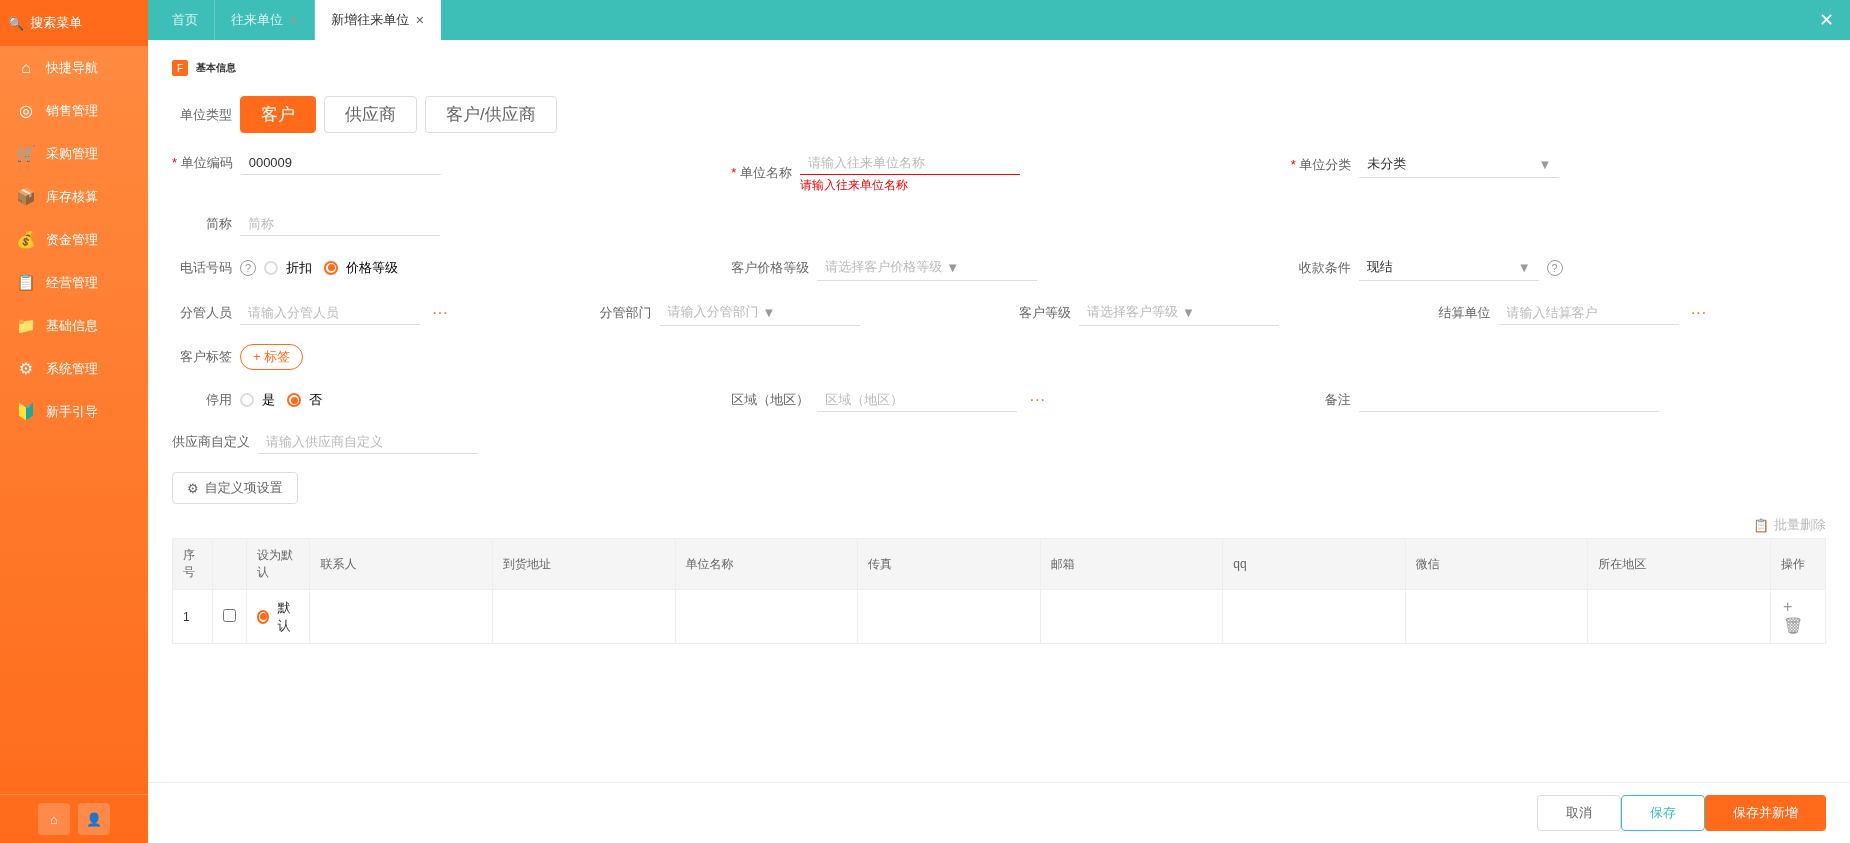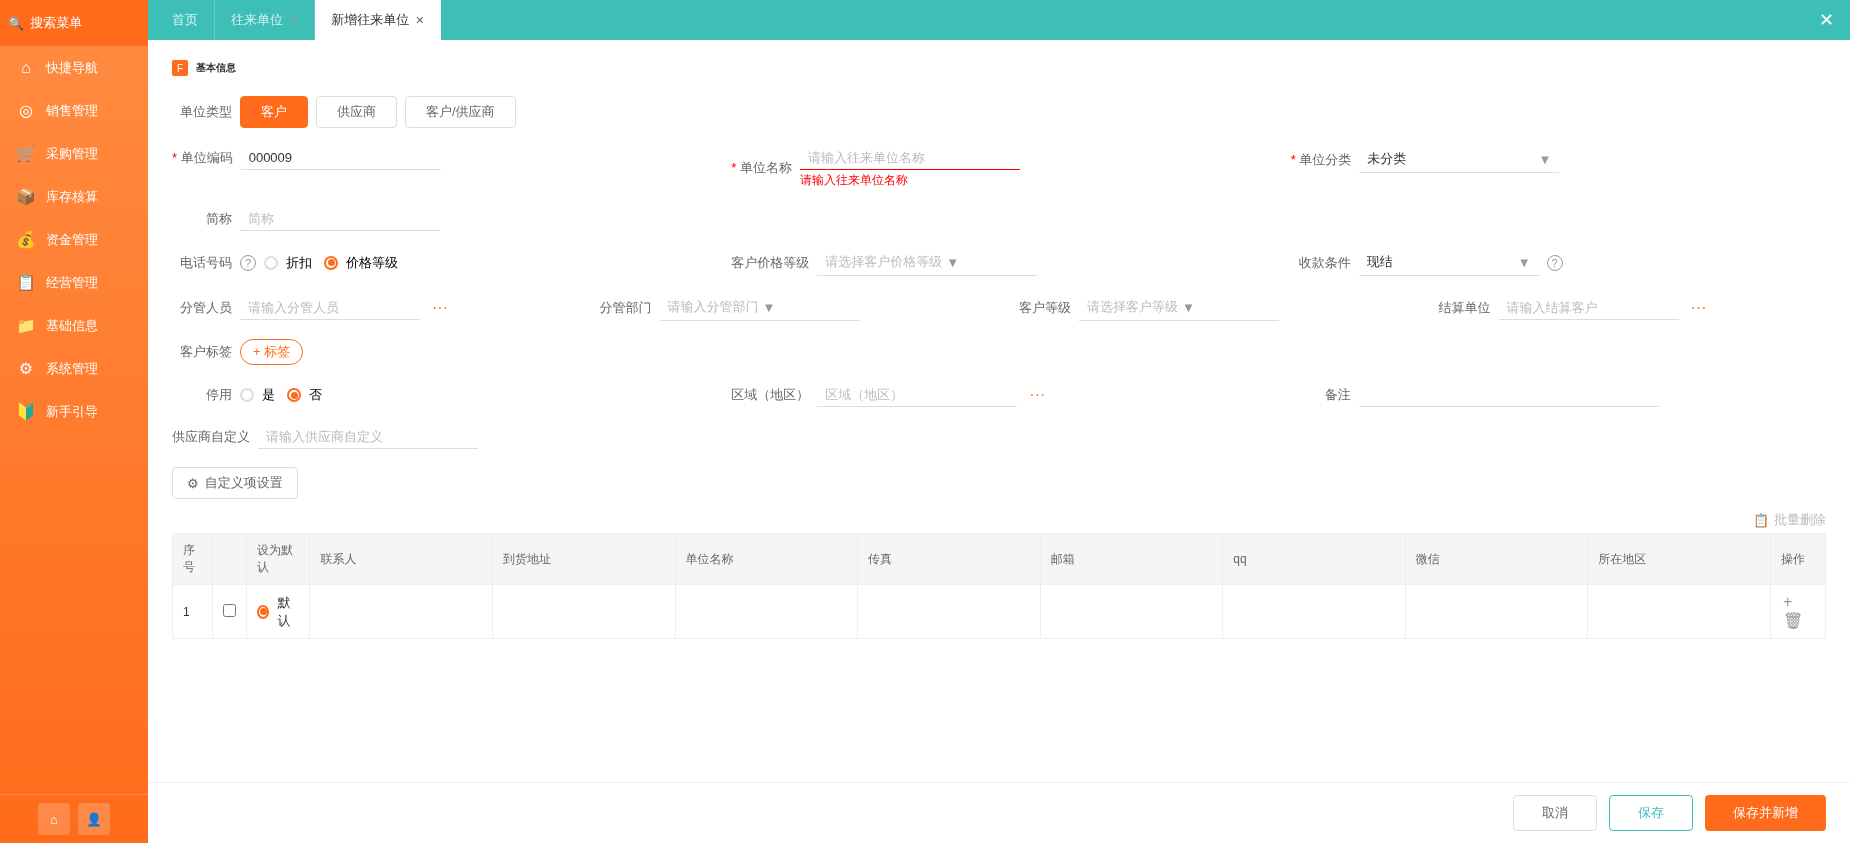--- a/index.html
+++ b/index.html
@@ -177,21 +177,21 @@
       display: flex;
       gap: 8px;
     }
     .type-btn {
       padding: 6px 20px;
       border: 1px solid #ddd;
       border-radius: 4px;
       cursor: pointer;
       background: white;
       color: #666;
-      font-size: 13px;
+      font-size: 17px;
     }
     .type-btn.active {
       background: #ff6b1a;
       border-color: #ff6b1a;
       color: white;
     }
 
     
     .radio-group { display: flex; align-items: center; gap: 12px; }
     .radio-item { display: flex; align-items: center; gap: 8px; cursor: pointer; }
@@ -289,21 +289,20 @@
       cursor: pointer;
     }
 
     
     .footer {
       background: white;
       border-top: 1px solid #eee;
       padding: 12px 24px;
       display: flex;
       justify-content: flex-end;
-      gap: 12px;
     }
     .btn-cancel {
       padding: 8px 28px;
       border: 1px solid #ddd;
       border-radius: 4px;
       cursor: pointer;
       background: white;
       color: #666;
       font-size: 13px;
     }

